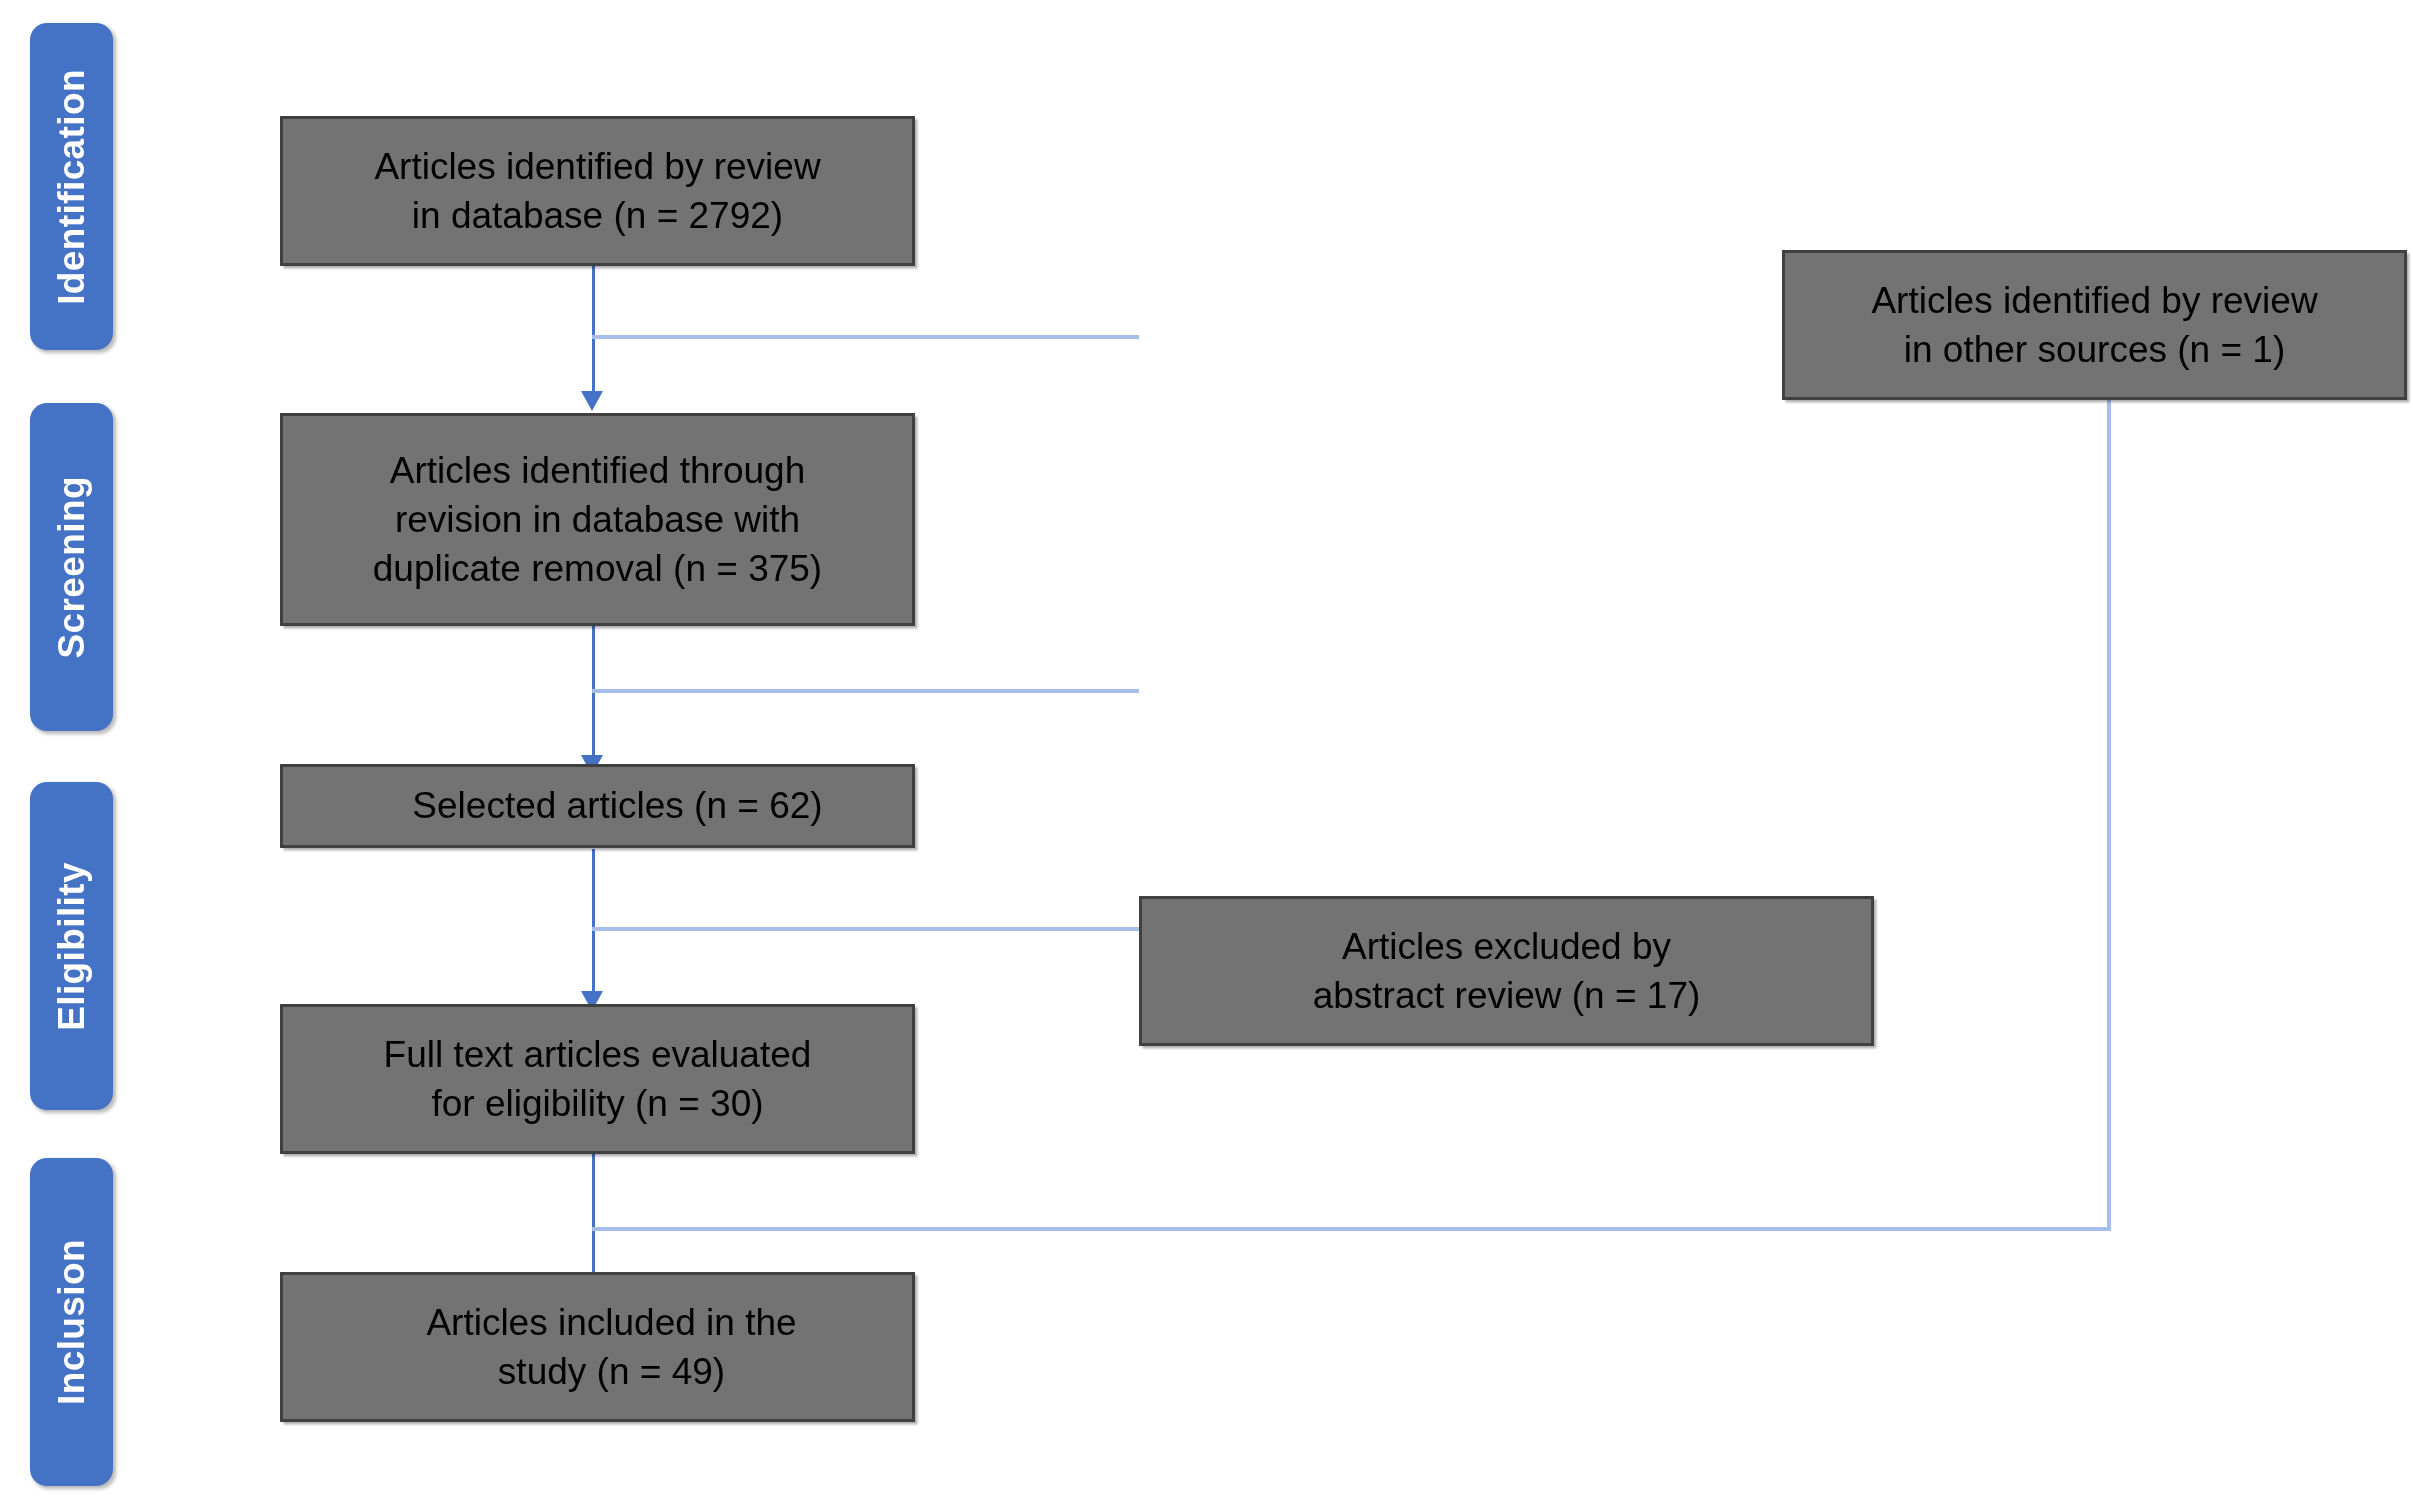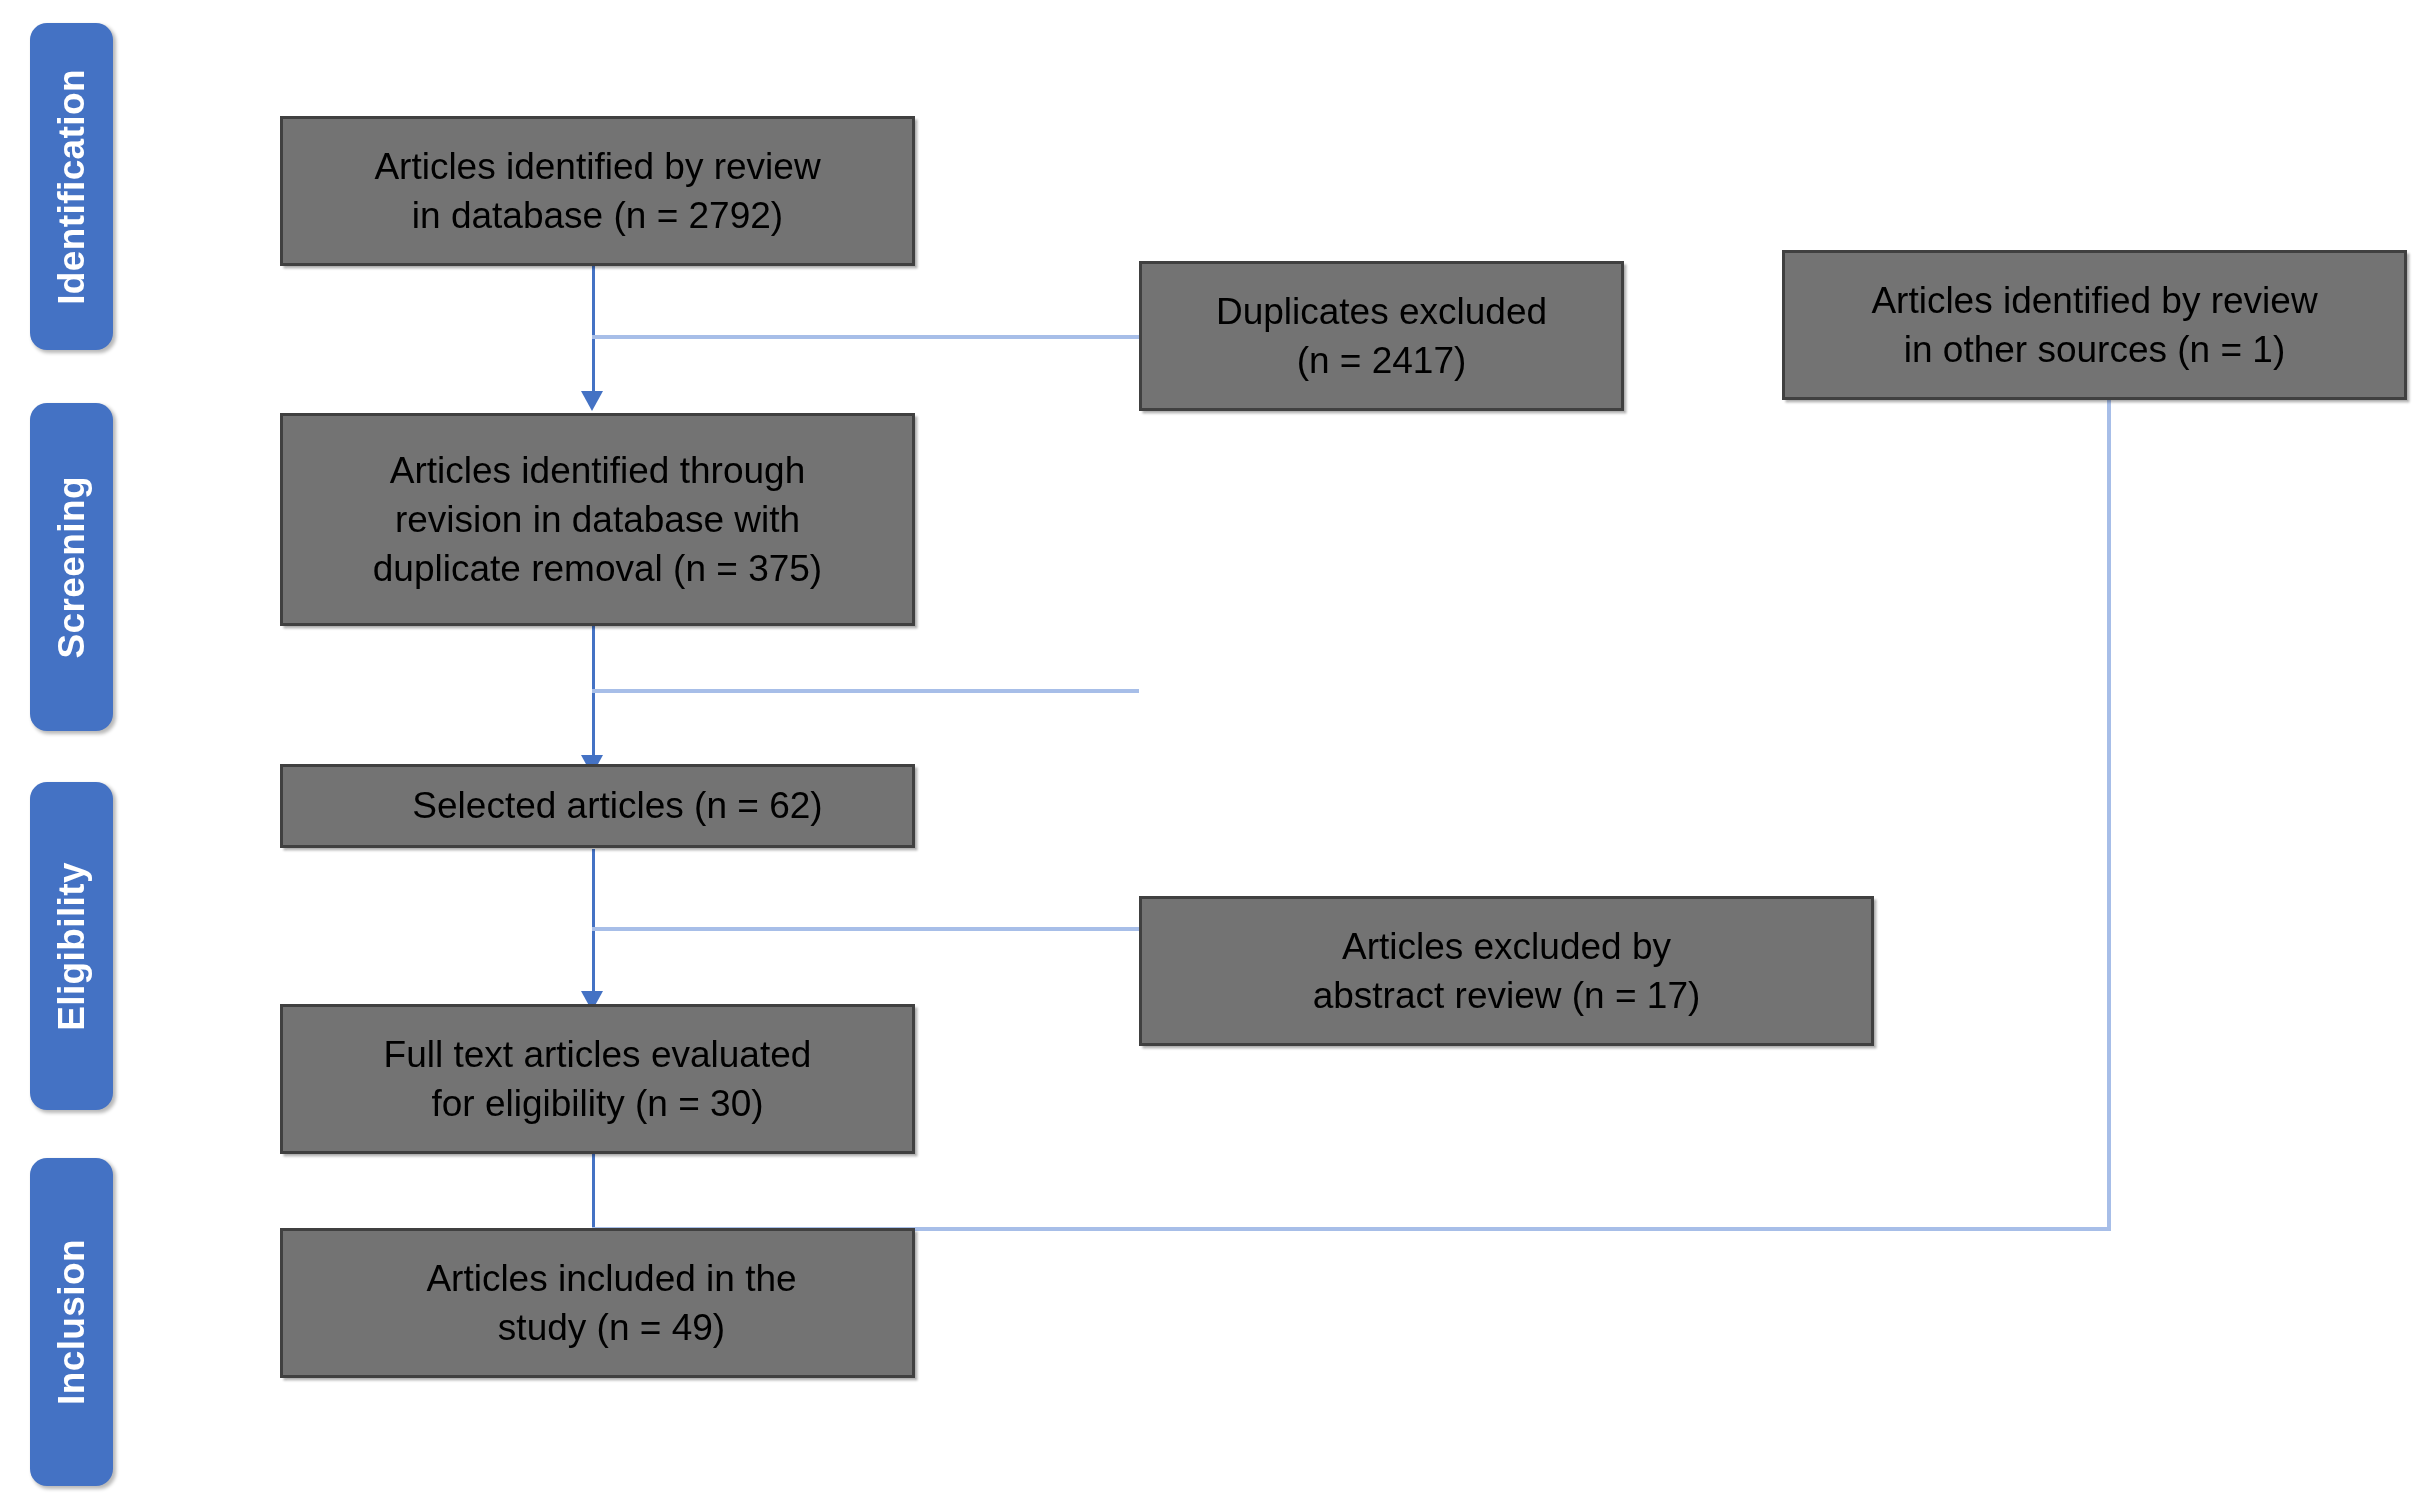--- a/index.html
+++ b/index.html
@@ -131,24 +131,20 @@
   <div class="box" style="left:280px; top:116px; width:635px; height:150px;">
     <span class="box-text">Articles identified by review
 in database (n = 2792)</span>
   </div>
 
   <div class="box" style="left:1782px; top:250px; width:625px; height:150px;">
     <span class="box-text">Articles identified by review
 in other sources (n = 1)</span>
   </div>
 
-  <div class="box" style="left:1139px; top:261px; width:485px; height:150px;">
-    <span class="box-text">Duplicates excluded
-(n = 2417)</span>
-  </div>
 
   <div class="box" style="left:280px; top:413px; width:635px; height:213px;">
     <span class="box-text">Articles identified through
 revision in database with
 duplicate removal (n = 375)</span>
   </div>
 
 
   <div class="box" style="left:280px; top:764px; width:635px; height:84px;padding-left:40px;">
     <span class="box-text">Selected articles (n = 62)</span>
@@ -157,19 +153,19 @@
   <div class="box" style="left:1139px; top:896px; width:735px; height:150px;">
     <span class="box-text">Articles excluded by
 abstract review (n = 17)</span>
   </div>
 
   <div class="box" style="left:280px; top:1004px; width:635px; height:150px;">
     <span class="box-text">Full text articles evaluated
 for eligibility (n = 30)</span>
   </div>
 
-  <div class="box" style="left:280px; top:1228px; width:635px; height:150px;padding-left:28px;">
+  <div class="box" style="left:280px; top:1272px; width:635px; height:150px;padding-left:28px;">
     <span class="box-text">Articles included in the
 study (n = 49)</span>
   </div>
 
 </div>
 
 
 </body></html>

